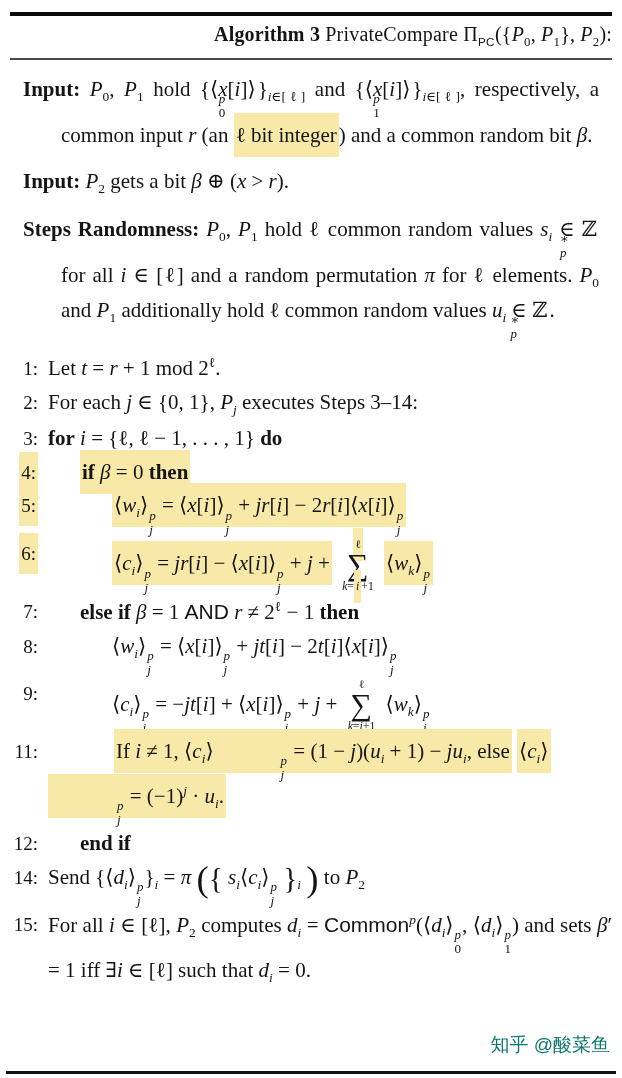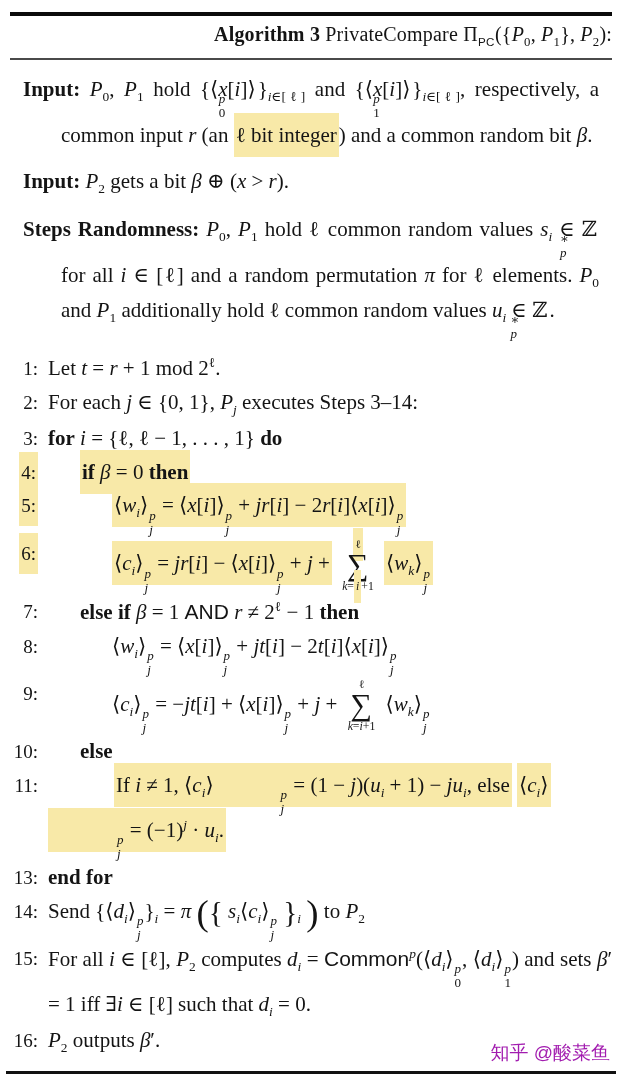--- a/index.html
+++ b/index.html
@@ -42,22 +42,22 @@
         vertical-align: -0.55em; line-height: 1; font-size: 62%; margin: 0 1px; }
   .ss span { display: block; }
   .ss span + span { margin-top: 1px; }
   .sum { display: inline-flex; flex-direction: column; align-items: center;
          vertical-align: middle; line-height: 1; margin: 0 5px; text-align: center; }
   .sum .lim { font-size: 56%; line-height: 1.15; }
   .sum .sg  { font-size: 145%; line-height: .95; }
   .bp { font-size: 175%; vertical-align: middle; line-height: .8; }
   .bb { font-size: 140%; vertical-align: middle; line-height: .8; }
   .watermark {
-    position: absolute; right: 12px; bottom: 12px;
-    color: #a21caf; font-size: 19px;
+    position: absolute; right: 12px; bottom: 20px;
+    color: #0f766e; font-size: 19px;
     font-family: "Liberation Sans", "DejaVu Sans", sans-serif;
   }
 </style>
 </head>
 <body>
 
 <div class="page">
   <div class="rule-top"></div>
   <div class="algo-title"><b>Algorithm 3</b> PrivateCompare Π<sub class="sans pc">PC</sub>({<i>P</i><sub>0</sub>, <i>P</i><sub>1</sub>}, <i>P</i><sub>2</sub>):</div>
   <div class="rule-mid"></div>
@@ -154,37 +154,33 @@
             <span><i>j</i></span>
           </span> + <i>j</i> + <span class="sum">
             <span class="lim">ℓ</span>
             <span class="sg">∑</span>
             <span class="lim"><i>k</i>=<i>i</i>+1</span>
           </span> ⟨<i>w<sub>k</sub></i>⟩<span class="ss">
             <span><i>p</i></span>
             <span><i>j</i></span>
           </span></span>
       </div>
-      <div class="step ind1">
-        <span class="num">10:</span>
-        <span class="body"><b>else</b></span>
-      </div>
       <div class="step ind0">
         <span class="num">11:</span>
         <span class="body" style="text-indent: 66px;"><span class="hl">If <i>i</i> ≠ 1, ⟨<i>c<sub>i</sub></i>⟩<span class="ss">
               <span><i>p</i></span>
               <span><i>j</i></span>
             </span> = (1 − <i>j</i>)(<i>u<sub>i</sub></i> + 1) − <i>ju<sub>i</sub></i>, else</span> <span class="hl">⟨<i>c<sub>i</sub></i>⟩<span class="ss">
               <span><i>p</i></span>
               <span><i>j</i></span>
             </span> = (−1)<sup><i>j</i></sup> · <i>u<sub>i</sub></i>.</span></span>
       </div>
-      <div class="step ind0">
-        <span class="num">13:</span>
-        <span class="body"><b>end for</b></span>
+      <div class="step ind1">
+        <span class="num">12:</span>
+        <span class="body"><b>end if</b></span>
       </div>
       <div class="step ind0">
         <span class="num">14:</span>
         <span class="body">Send {⟨<i>d<sub>i</sub></i>⟩<span class="ss">
             <span><i>p</i></span>
             <span><i>j</i></span>
           </span>}<sub><i>i</i></sub> = <i>π</i> <span class="bp">(</span><span class="bb">{</span> <i>s<sub>i</sub></i>⟨<i>c<sub>i</sub></i>⟩<span class="ss">
             <span><i>p</i></span>
             <span><i>j</i></span>
           </span> <span class="bb">}</span><sub><i>i</i></sub> <span class="bp">)</span> to <i>P</i><sub>2</sub></span>
@@ -192,21 +188,17 @@
       <div class="step ind0 justify">
         <span class="num">15:</span>
         <span class="body">For all <i>i</i> ∈ [ℓ], <i>P</i><sub>2</sub> computes <i>d<sub>i</sub></i> = <span class="sans">Common</span><sup><i>p</i></sup>(⟨<i>d<sub>i</sub></i>⟩<span class="ss">
             <span><i>p</i></span>
             <span>0</span>
           </span>, ⟨<i>d<sub>i</sub></i>⟩<span class="ss">
             <span><i>p</i></span>
             <span>1</span>
           </span>) and sets <i>β</i>′ = 1 iff ∃<i>i</i> ∈ [ℓ] such that <i>d<sub>i</sub></i> = 0.</span>
       </div>
-      <div class="step ind0">
-        <span class="num">16:</span>
-        <span class="body"><i>P</i><sub>2</sub> outputs <i>β</i>′.</span>
-      </div>
     </div>
 
   <div class="watermark">知乎 @酸菜鱼</div>
   <div class="rule-bottom"></div>
 </div>
 
 </body></html>

